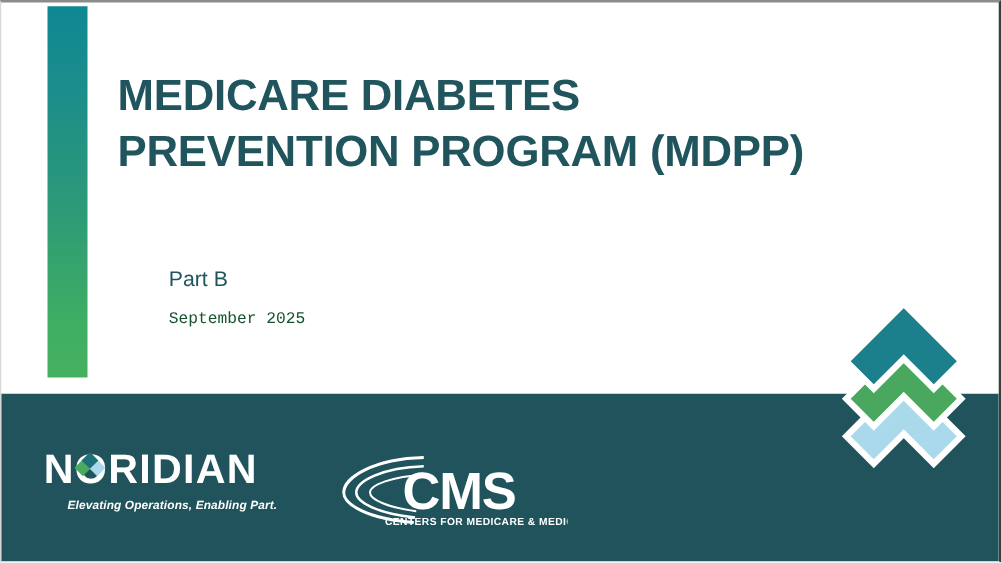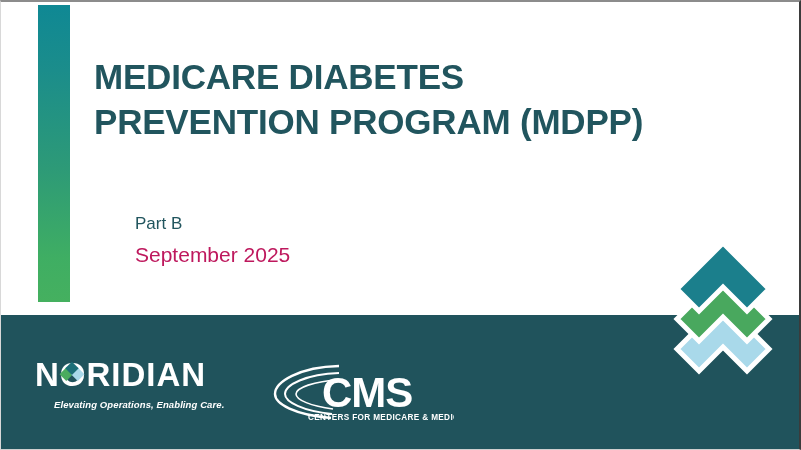--- a/index.html
+++ b/index.html
@@ -57,25 +57,25 @@
     margin-left: 40px;
   }
   .sub-part {
     font-size: 17px;
     line-height: 20px;
     color: #21555e;
     margin: 0 0 11px 0;
     font-family: "Liberation Sans", sans-serif;
   }
   .sub-date {
-    font-size: 21px;
+    font-size: 13px;
     line-height: 20px;
-    color: #be185d;
+    color: #14532d;
     margin: 0 0 6px 0;
-    font-family: Liberation Sans, sans-serif;
+    font-family: Liberation Mono, monospace;
   }
   .sub-presenter {
     font-size: 11px;
     line-height: 14px;
     color: #5b7076;
     margin: 0;
     font-family: "Liberation Sans", sans-serif;
   }
 
   
@@ -193,21 +193,21 @@
   <div class="noridian-logo">
     <div class="nor-wordmark">
       <span class="nor-word">NORIDIAN</span>
 
       <svg class="nor-omask" width="27" height="29" viewBox="0 0 27 29" xmlns="http://www.w3.org/2000/svg">
         <rect x="2.5" y="9.5" width="9.5" height="9.5" transform="rotate(45 7.25 14.25)" fill="#4aab5f"></rect>
         <rect x="14.0" y="9.5" width="9.5" height="9.5" transform="rotate(45 18.75 14.25)" fill="#a9d9ea"></rect>
         <rect x="8.2" y="3.6" width="9.5" height="9.5" transform="rotate(45 12.95 8.35)" fill="#1d6f78"></rect>
       </svg>
     </div>
-    <div class="nor-tagline">Elevating Operations, Enabling Care.</div>
+    <div class="nor-tagline">Elevating Operations, Enabling Part.</div>
   </div>
 
   <div class="cms-logo">
     <svg width="185" height="66" viewBox="0 0 185 66" xmlns="http://www.w3.org/2000/svg">
 
       <g fill="none" stroke="#ffffff">
         <path d="M70 6 C30 7, 6 22, 6 34 C6 44, 26 55, 62 58" stroke-width="2.4"></path>
         <path d="M70 13 C37 14, 16 25, 16 34 C16 42, 34 51, 63 54" stroke-width="2.0"></path>
         <path d="M70 20 C45 21, 27 28, 27 34 C27 40, 42 46, 64 49" stroke-width="1.6"></path>
       </g>

